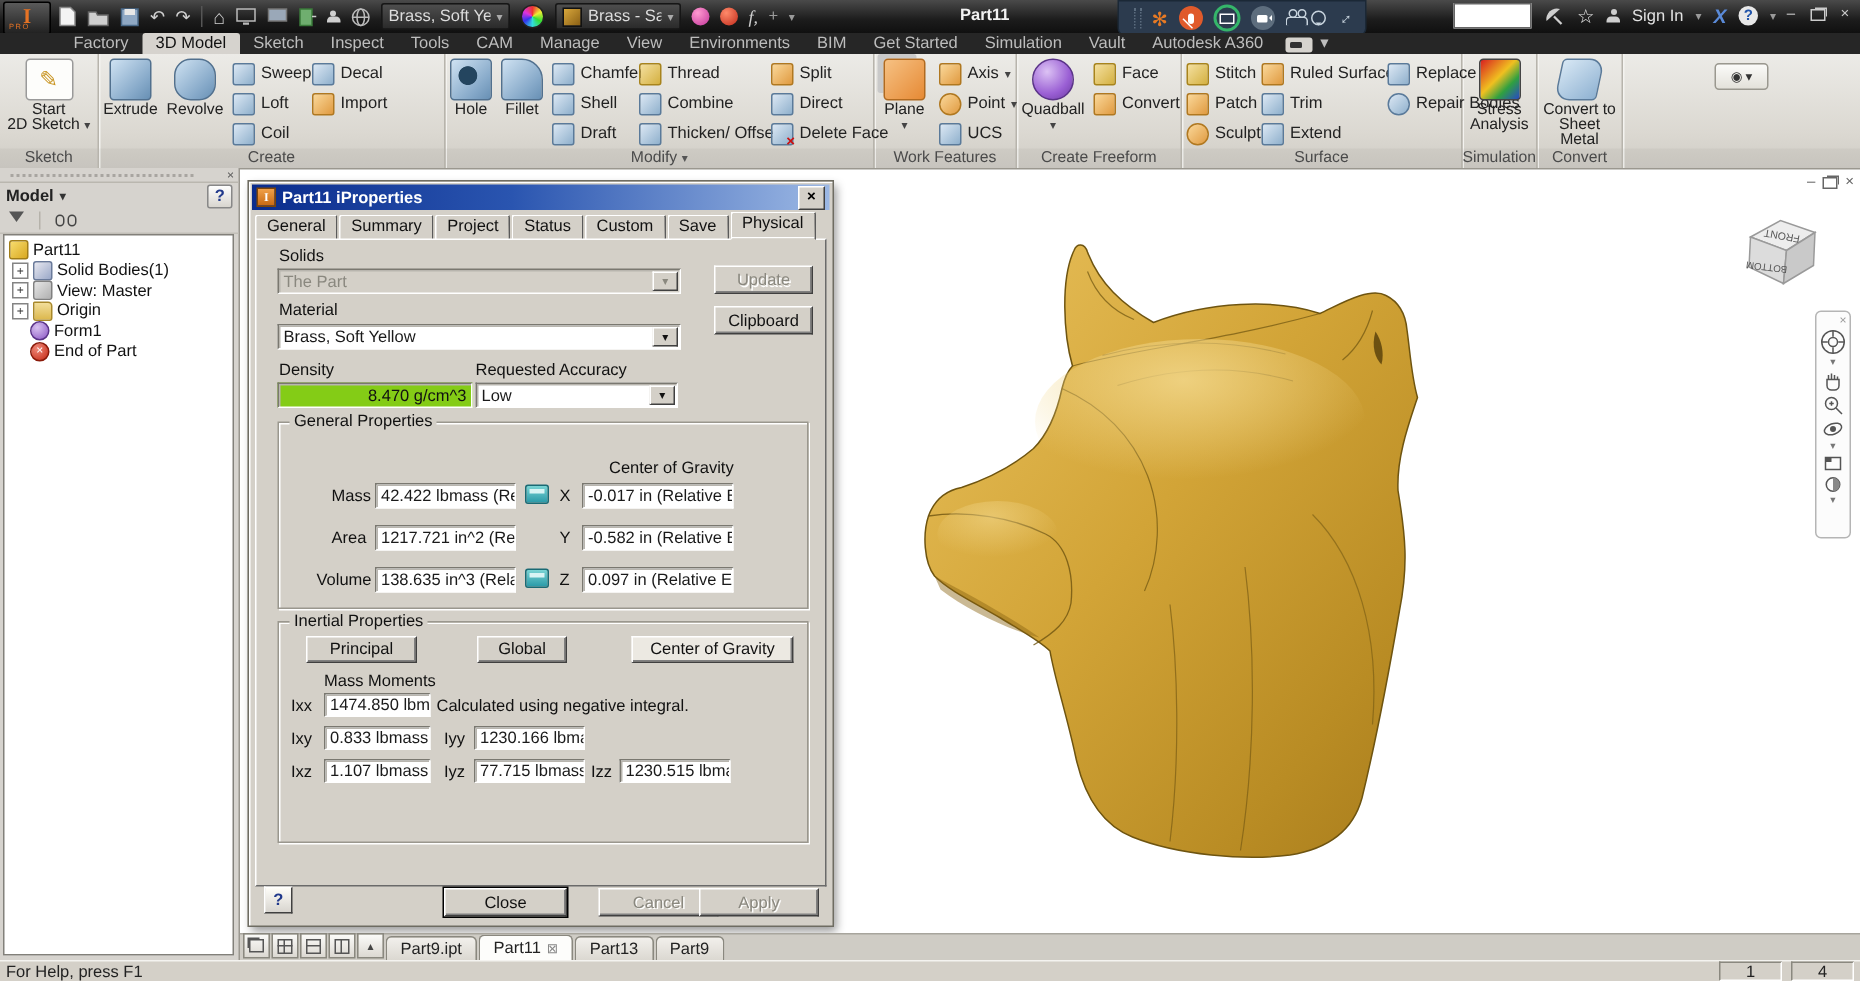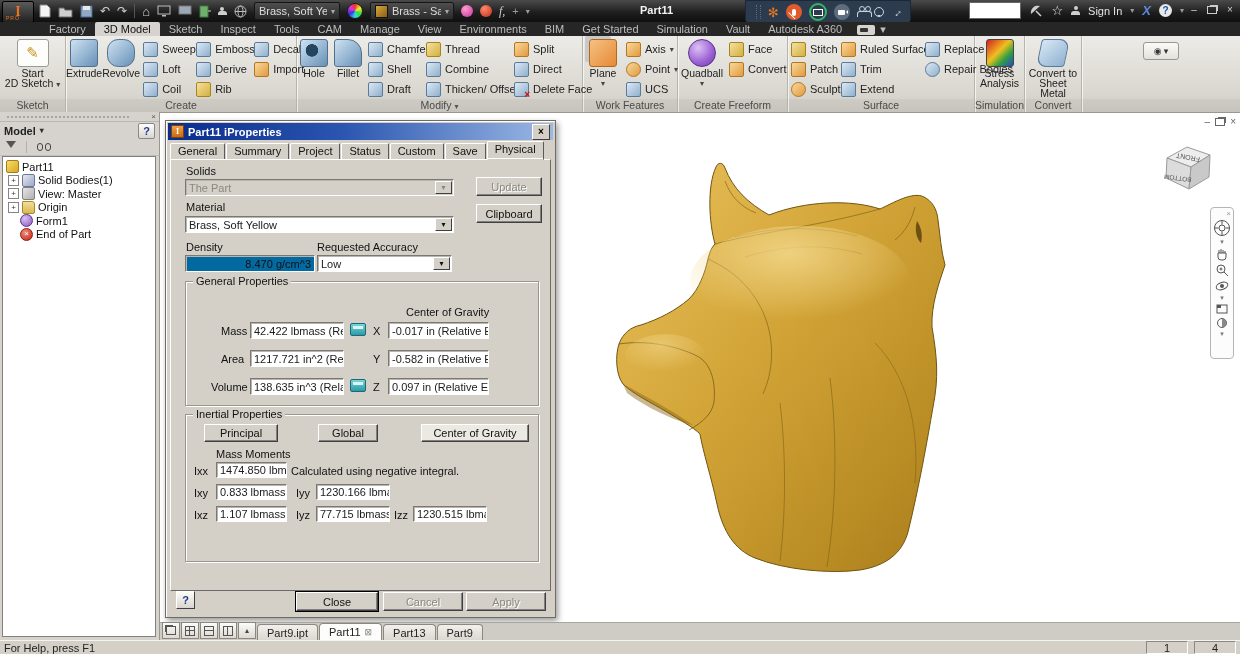--- a/index.html
+++ b/index.html
@@ -146,21 +146,21 @@
   .dclose{margin-left:auto;width:16px;height:14px;background:#d4d0c8;border:1px solid;border-color:#fff #404040 #404040 #fff;
           color:#000;display:flex;align-items:center;justify-content:center;font-size:10px;font-weight:bold;}
   .dtabs{position:absolute;left:4px;top:22px;display:flex;align-items:flex-end;height:17px;}
   .dtab{height:15px;line-height:15px;padding:0 7px;background:#d4d0c8;border:1px solid;border-color:#fff #5a5a5a #d4d0c8 #fff;
         border-radius:2px 2px 0 0;margin-right:1px;color:#111;}
   .dtab.active{height:17px;font-weight:normal;z-index:3;border-bottom-color:#d4d0c8;box-shadow:0 -1px 0 #fff inset;}
   .dpage{position:absolute;left:4px;top:38px;right:4px;bottom:26px;border:1px solid;border-color:#fff #6a6a6a #6a6a6a #fff;}
   .dlab{position:absolute;color:#111;}
   .sunken{position:absolute;background:#fff;border:1px solid;border-color:#7a7870 #fff #fff #7a7870;
           box-shadow:inset 1px 1px 0 #b8b5ae;padding:0 3px;display:flex;align-items:center;overflow:hidden;white-space:nowrap;}
-  .sunken.gray{background:#0369a1;color:#111;}
+  .sunken.gray{background:#84cc16;color:#111;}
   .sunken.right{justify-content:flex-end;}
   .combo .carr{position:absolute;right:1px;top:1px;bottom:1px;width:15px;background:#d4d0c8;
                border:1px solid;border-color:#fff #404040 #404040 #fff;display:flex;align-items:center;justify-content:center;
                font-size:8px;color:#111;}
   .combo.dis{background:#d4d0c8;color:#8a887f;}
   .combo.dis .carr{color:#8a887f;}
   .btn{position:absolute;background:#d4d0c8;border:1px solid;border-color:#fff #404040 #404040 #fff;
        box-shadow:inset -1px -1px 0 #808080;display:flex;align-items:center;justify-content:center;color:#111;}
   .btn.dis{color:#8a887f;text-shadow:1px 1px 0 #fff;}
   .btn.def{outline:1px solid #000;}
@@ -349,34 +349,20 @@
             </div>
           <div class="sbtn">
               <span class="ic"></span>
               <span>Loft</span>
             </div>
           <div class="sbtn">
               <span class="ic"></span>
               <span>Coil</span>
             </div>
         </div>
-        <div class="scol" style="width:58px">
-          <div class="sbtn">
-              <span class="ic"></span>
-              <span>Emboss</span>
-            </div>
-          <div class="sbtn">
-              <span class="ic"></span>
-              <span>Derive</span>
-            </div>
-          <div class="sbtn">
-              <span class="ic gd"></span>
-              <span>Rib</span>
-            </div>
-        </div>
         <div class="scol" style="width:50px">
           <div class="sbtn">
               <span class="ic"></span>
               <span>Decal</span>
             </div>
           <div class="sbtn">
               <span class="ic or"></span>
               <span>Import</span>
             </div>
         </div>
@@ -774,21 +760,21 @@
 
     <span class="dlab" style="left:28px;top:388px">Ixz</span>
     <div class="sunken" style="left:50px;top:385px;width:63px;height:14px">1.107 lbmass i</div>
     <span class="dlab" style="left:130px;top:388px">Iyz</span>
     <div class="sunken" style="left:150px;top:385px;width:66px;height:14px">77.715 lbmass</div>
     <span class="dlab" style="left:228px;top:388px">Izz</span>
     <div class="sunken" style="left:247px;top:385px;width:66px;height:14px">1230.515 lbma</div>
 
     <div class="dhelp">?</div>
     <div class="btn def" style="left:130px;top:471px;width:80px;height:17px">Close</div>
-    <div class="btn dis" style="left:217px;top:471px;width:78px;height:17px">Cancel</div>
+    <div class="btn dis" style="left:233px;top:471px;width:78px;height:17px">Cancel</div>
     <div class="btn dis" style="left:300px;top:471px;width:78px;height:17px">Apply</div>
   </div>
 
   <div class="doctabs">
     <span class="arrbtn">
         <span class="g1"></span>
       </span>
     <span class="arrbtn">
         <span class="g2"></span>
       </span>

